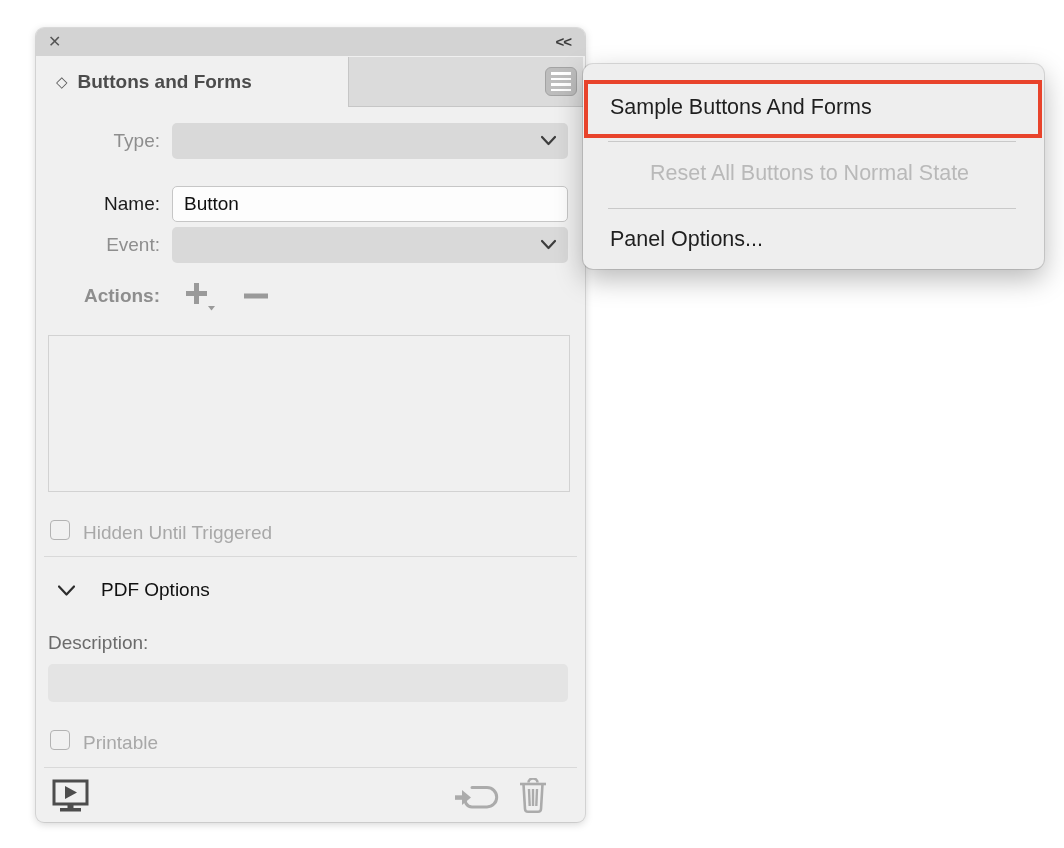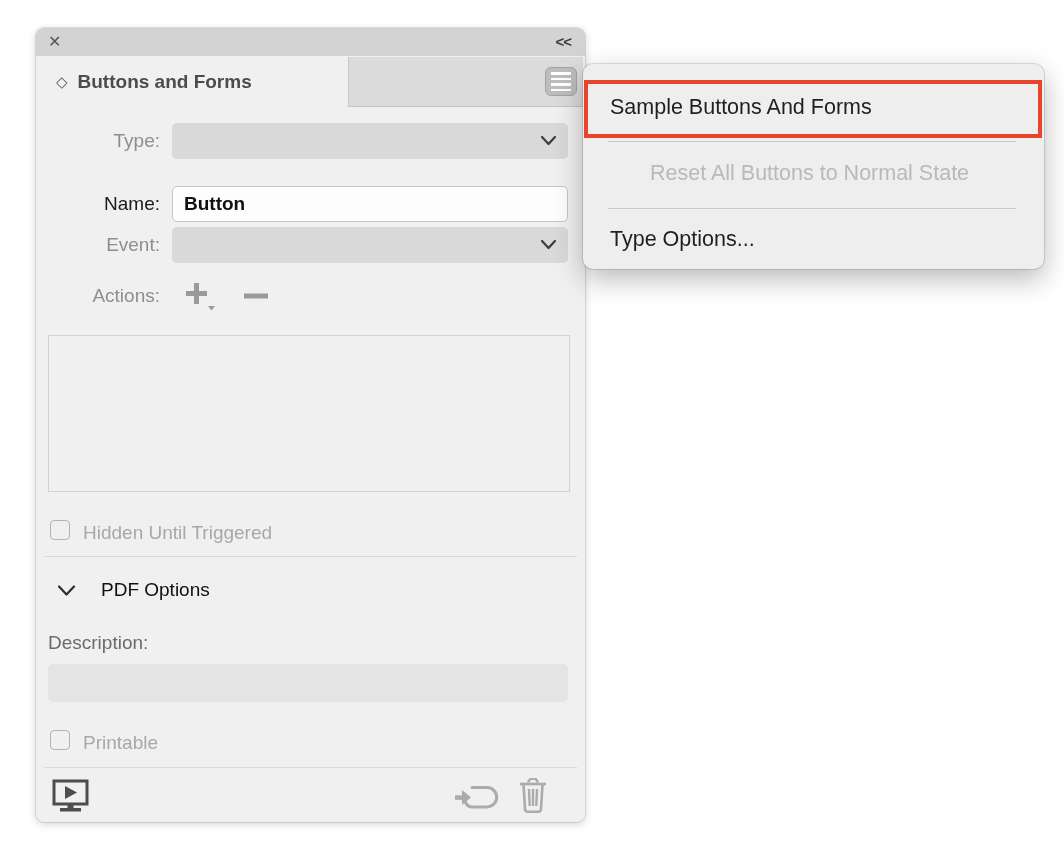--- a/index.html
+++ b/index.html
@@ -32,21 +32,21 @@
   .menu-btn i { display:block; width:20px; height:2.5px; background:#ffffff; }
 
   
   .frow { position:absolute; height:36px; display:flex; align-items:center; }
   .flabel { position:absolute; width:124px; text-align:right; font-size:19px; }
   .lab-gray { color:#8e8e8e; } .lab-dark { color:#1b1b1b; }
   .control { position:absolute; left:136px; width:396px; height:36px; border-radius:5px; }
   .select { background:#d9d9d9; }
   .select svg { position:absolute; right:12px; top:12px; }
   .textinput { background:#fdfdfd; border:1px solid #c6c6c6; font-size:19px;
-    color:#111; padding:16px 11px; outline:none; font-family:inherit;font-weight:bold; }
+    color:#111; padding:16px 11px; outline:none; font-family:inherit; }
 
   .plusminus { position:absolute; display:flex; align-items:center; gap:28px; }
 
   .listbox { position:absolute; left:12px; width:522px; height:157px;
     background:#f0f0f0; border:1px solid #d2d2d2; }
 
   .checkrow { position:absolute; display:flex; align-items:center; gap:13px; }
   .checkbox { width:20px; height:20px; border:1.5px solid #b2b2b2; border-radius:4px;
     background:transparent; }
   .checklabel { font-size:19px; color:#a8a8a8;margin-top:7px; }
@@ -115,21 +115,21 @@
 
   <div class="frow" style="top:199px; left:0; width:100%;">
     <span class="flabel lab-gray">Event:</span>
     <div class="control select">
       <svg width="15" height="11" viewBox="0 0 15 11">
         <polyline points="1,2 7.5,9 14,2" fill="none" stroke="#3d3d3d" stroke-width="2.2" stroke-linecap="round" stroke-linejoin="round"></polyline>
       </svg>
     </div>
   </div>
 
-  <div class="frow" style="top:252px; left:0; width:100%; height:32px;">
+  <div class="frow" style="top:252px; left:0; width:100%; height:32px;font-weight:bold;">
     <span class="flabel lab-gray">Actions:</span>
     <div class="plusminus" style="left:148px;">
       <svg width="32" height="30" viewBox="0 0 32 30">
         <rect x="10" y="2" width="5" height="21" fill="#9a9a9a"></rect>
         <rect x="2" y="10" width="21" height="5" fill="#9a9a9a"></rect>
         <polygon points="24,25 31,25 27.5,29.5" fill="#9a9a9a"></polygon>
       </svg>
       <svg width="24" height="6" viewBox="0 0 24 6">
         <rect x="0" y="0.5" width="24" height="5" fill="#9a9a9a"></rect>
       </svg>
@@ -189,16 +189,16 @@
       </svg>
     </button>
   </div>
 </div>
 
 <div class="ctxmenu">
   <div class="ctxitem ctx-enabled" style="top:31px;">Sample Buttons And Forms</div>
   <div class="ctxdivider" style="top:77px;"></div>
   <div class="ctxitem ctx-disabled" style="top:97px;margin-left:40px;">Reset All Buttons to Normal State</div>
   <div class="ctxdivider" style="top:144px;"></div>
-  <div class="ctxitem ctx-enabled" style="top:163px;">Type Options...</div>
+  <div class="ctxitem ctx-enabled" style="top:163px;">Panel Options...</div>
 </div>
 
 <div class="annotation" style="border-color: rgb(232, 67, 43);"></div>
 
 </body></html>

